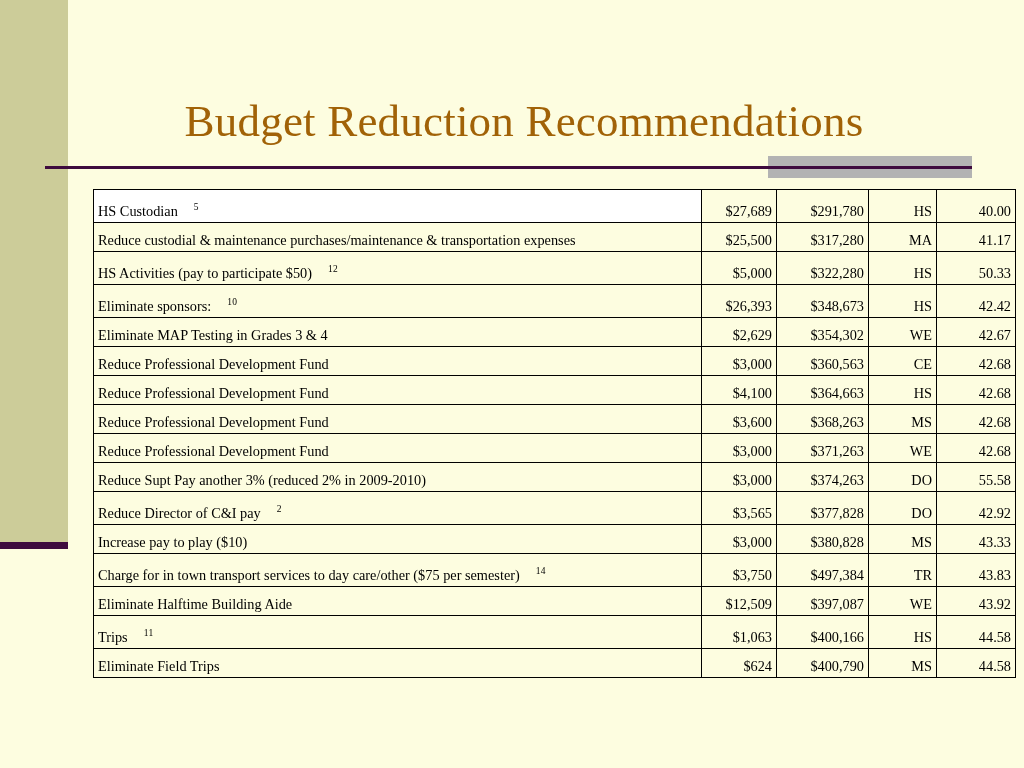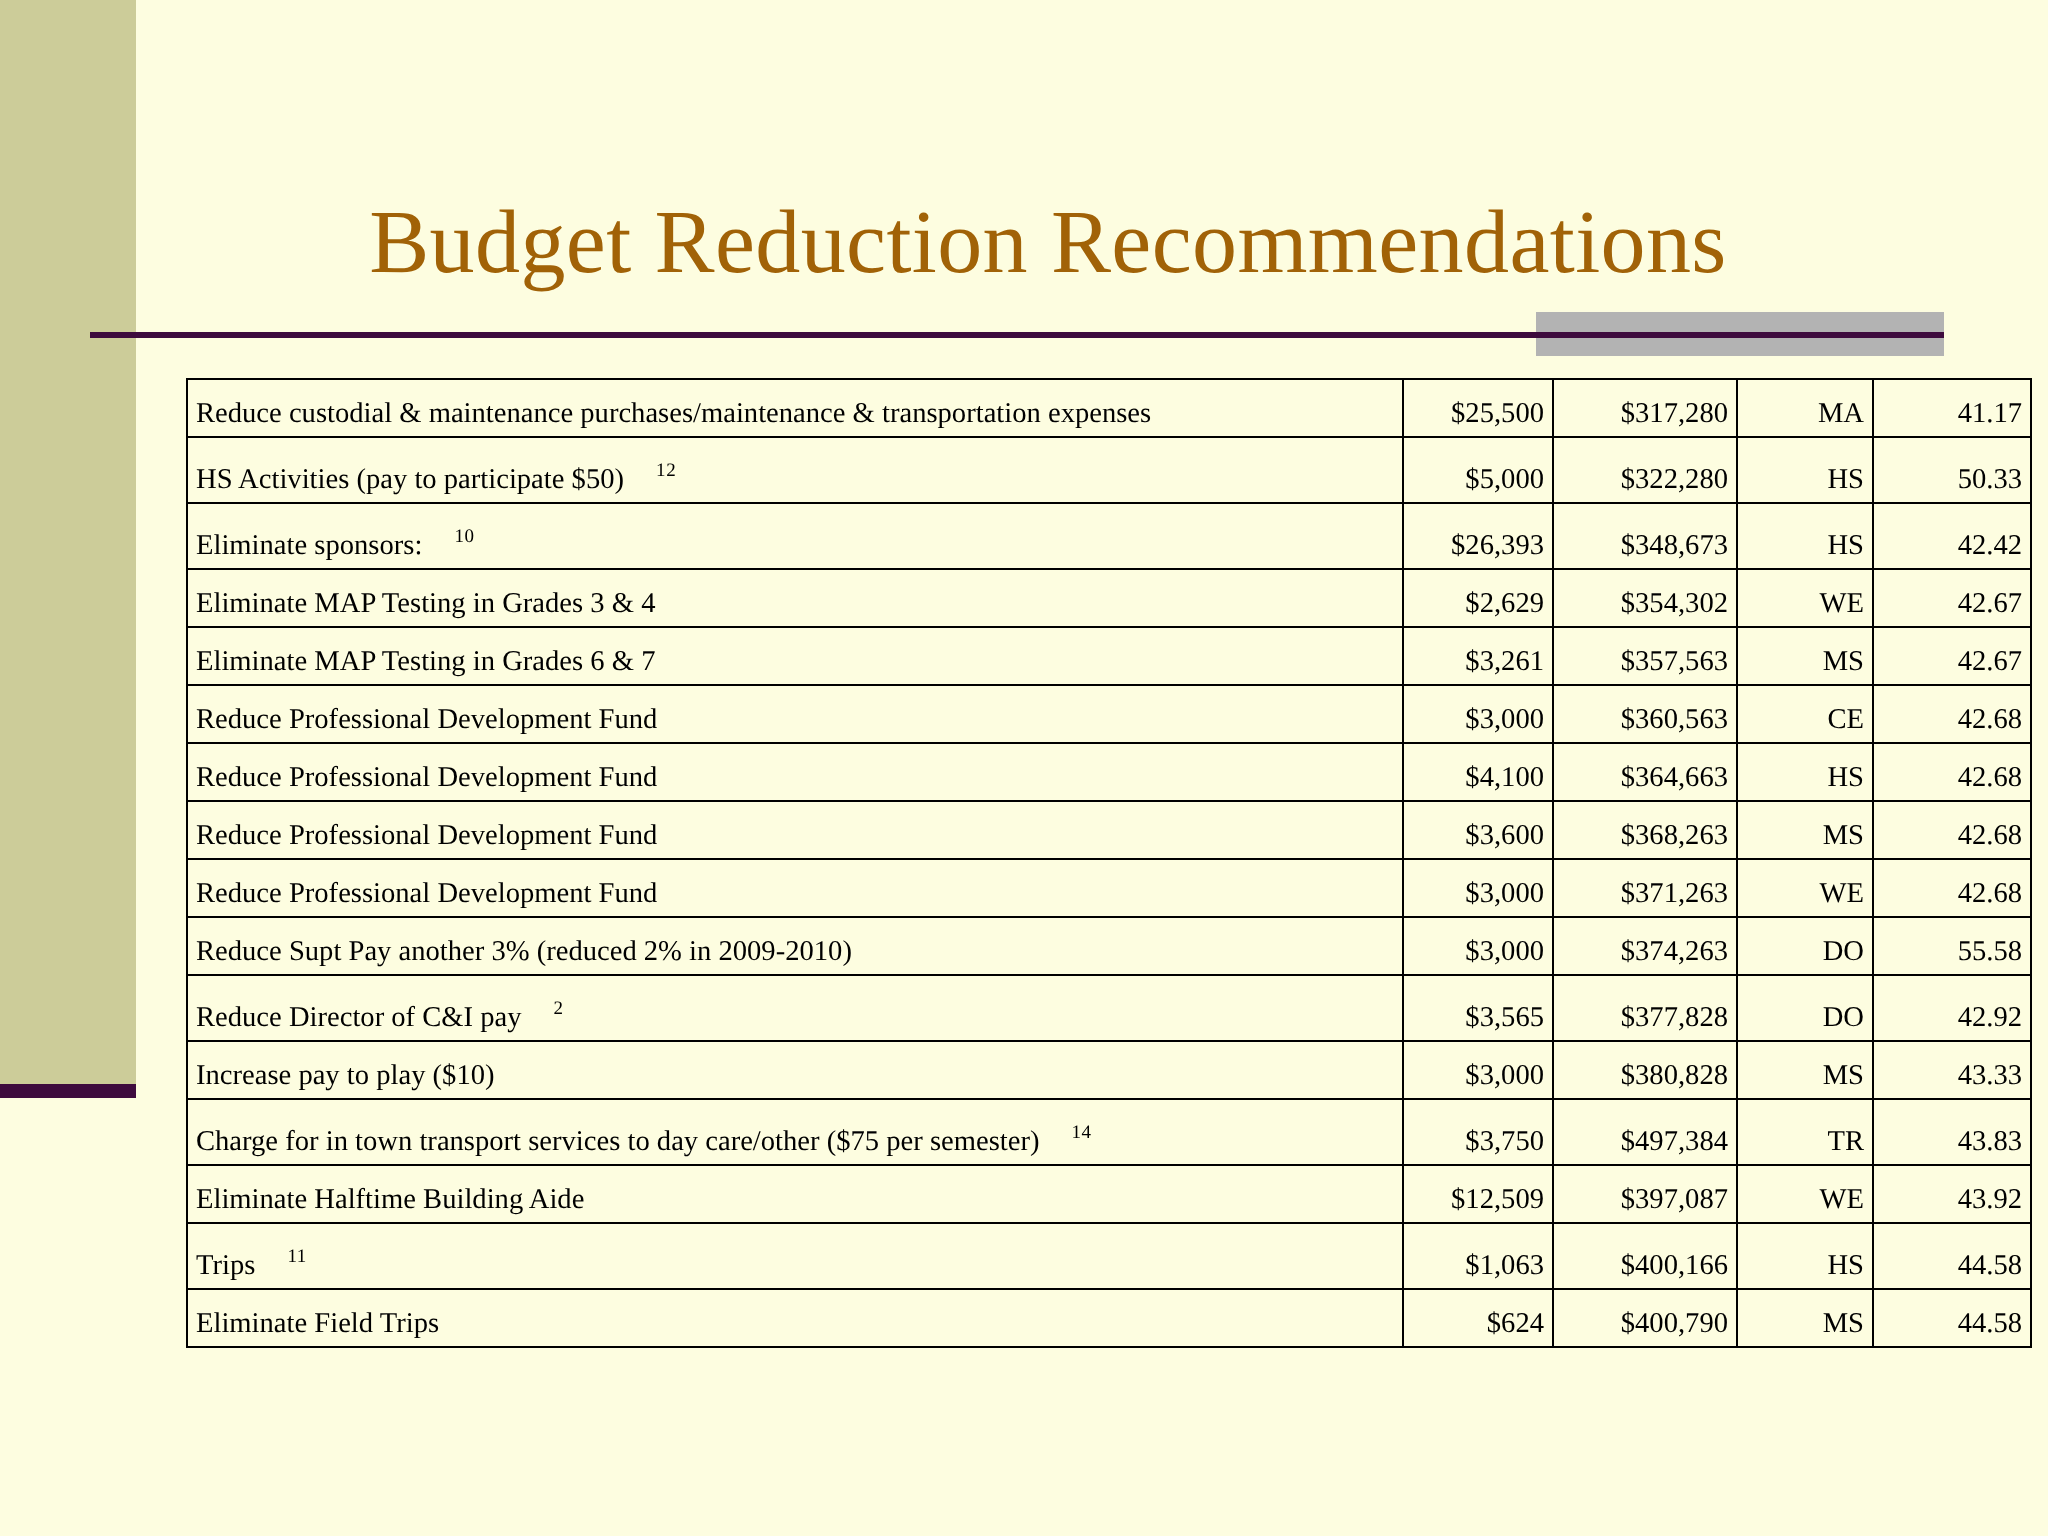--- a/index.html
+++ b/index.html
@@ -124,20 +124,27 @@
   <div class="left-band-cap"></div>
 
   <div class="gray-block"></div>
   <div class="title-rule"></div>
 
   <div class="slide-title">Budget Reduction Recommendations</div>
 
   <div class="table-wrap">
     <table class="budget">
       <tbody>
+          <tr class="row-tall row-white">
+            <td class="c-desc">HS Custodian<sup class="note">5</sup></td>
+            <td class="c-amt">$27,689</td>
+            <td class="c-cum">$291,780</td>
+            <td class="c-code">HS</td>
+            <td class="c-fte">40.00</td>
+          </tr>
           <tr class="row-std">
             <td class="c-desc">Reduce custodial &amp; maintenance purchases/maintenance &amp; transportation expenses</td>
             <td class="c-amt">$25,500</td>
             <td class="c-cum">$317,280</td>
             <td class="c-code">MA</td>
             <td class="c-fte">41.17</td>
           </tr>
           <tr class="row-tall">
             <td class="c-desc">HS Activities (pay to participate $50)<sup class="note">12</sup></td>
             <td class="c-amt">$5,000</td>
@@ -153,27 +160,20 @@
             <td class="c-fte">42.42</td>
           </tr>
           <tr class="row-std">
             <td class="c-desc">Eliminate MAP Testing in Grades 3 &amp; 4</td>
             <td class="c-amt">$2,629</td>
             <td class="c-cum">$354,302</td>
             <td class="c-code">WE</td>
             <td class="c-fte">42.67</td>
           </tr>
           <tr class="row-std">
-            <td class="c-desc">Eliminate MAP Testing in Grades 6 &amp; 7</td>
-            <td class="c-amt">$3,261</td>
-            <td class="c-cum">$357,563</td>
-            <td class="c-code">MS</td>
-            <td class="c-fte">42.67</td>
-          </tr>
-          <tr class="row-std">
             <td class="c-desc">Reduce Professional Development Fund</td>
             <td class="c-amt">$3,000</td>
             <td class="c-cum">$360,563</td>
             <td class="c-code">CE</td>
             <td class="c-fte">42.68</td>
           </tr>
           <tr class="row-std">
             <td class="c-desc">Reduce Professional Development Fund</td>
             <td class="c-amt">$4,100</td>
             <td class="c-cum">$364,663</td>

